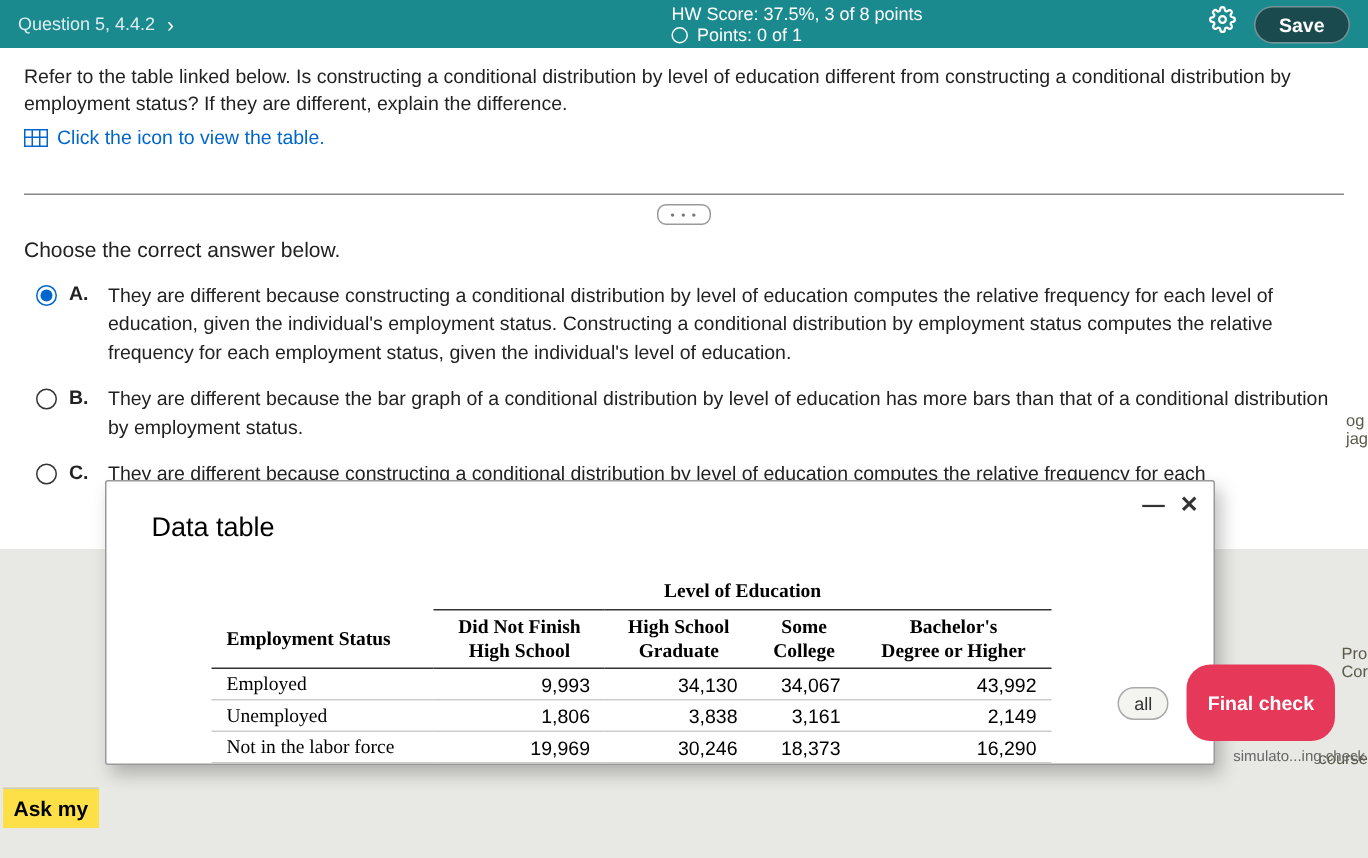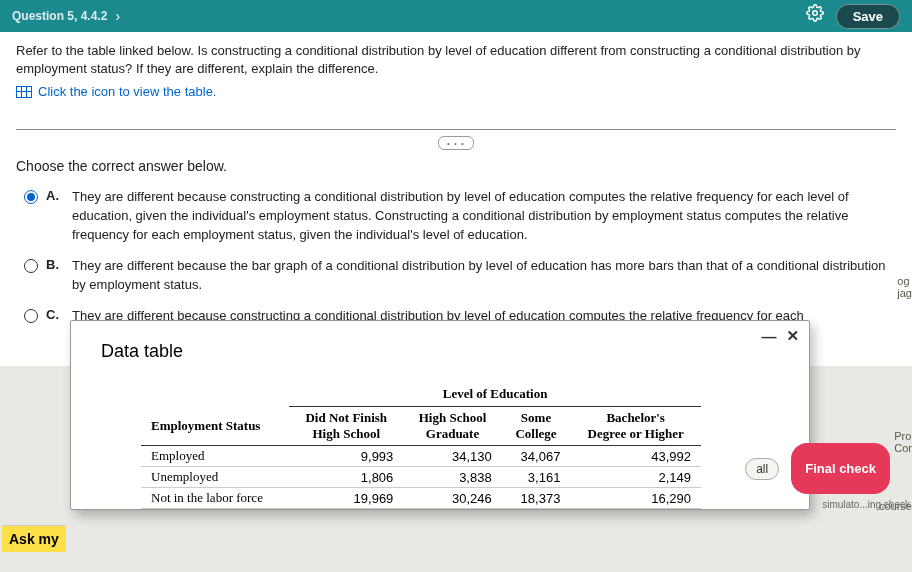--- a/index.html
+++ b/index.html
@@ -15,21 +15,21 @@
       background: #1a8a8f;
       color: white;
       height: 32px;
       display: flex;
       align-items: center;
       padding: 0 12px;
       font-size: 12px;
       position: relative;
     }
     .header-left {
-      font-weight: bold;
+      font-weight: normal;
       opacity: 0.85;
     }
     .header-arrow {
       margin-left: 8px;
       color: white;
       font-size: 14px;
     }
     .header-center {
       position: absolute;
       left: 50%;
@@ -235,20 +235,29 @@
     .right-edge { position:absolute; right:0; top:275px; font-size:11px; color:#5a5a4a; }
     .right-edge2 { position:absolute; right:0; top:430px; font-size:11px; color:#5a5a4a; }
     .right-edge3 { position:absolute; right:0; top:500px; font-size:11px; color:#5a5a4a; }
   </style>
 </head>
 <body>
 
 <div class="header">
   <span class="header-left">Question 5, 4.4.2</span>
   <span class="header-arrow">›</span>
+  <div class="header-center">
+    <div class="line">
+        <span>HW Score: 37.5%, 3 of 8 points</span>
+      </div>
+    <div class="line">
+      <span style="width:11px;height:11px;border:1.5px solid #fff;border-radius:50%;"></span>
+      <span>Points: 0 of 1</span>
+    </div>
+  </div>
   <div class="header-right">
     <span class="gear-icon">
       <svg width="18" height="18" viewBox="0 0 24 24" fill="none" stroke="white" stroke-width="2">
           <circle cx="12" cy="12" r="3"></circle>
           <path d="M19.4 15a1.65 1.65 0 0 0 .33 1.82l.06.06a2 2 0 1 1-2.83 2.83l-.06-.06a1.65 1.65 0 0 0-1.82-.33 1.65 1.65 0 0 0-1 1.51V21a2 2 0 1 1-4 0v-.09A1.65 1.65 0 0 0 9 19.4a1.65 1.65 0 0 0-1.82.33l-.06.06a2 2 0 1 1-2.83-2.83l.06-.06a1.65 1.65 0 0 0 .33-1.82 1.65 1.65 0 0 0-1.51-1H3a2 2 0 1 1 0-4h.09A1.65 1.65 0 0 0 4.6 9a1.65 1.65 0 0 0-.33-1.82l-.06-.06a2 2 0 1 1 2.83-2.83l.06.06a1.65 1.65 0 0 0 1.82.33H9a1.65 1.65 0 0 0 1-1.51V3a2 2 0 1 1 4 0v.09a1.65 1.65 0 0 0 1 1.51 1.65 1.65 0 0 0 1.82-.33l.06-.06a2 2 0 1 1 2.83 2.83l-.06.06a1.65 1.65 0 0 0-.33 1.82V9a1.65 1.65 0 0 0 1.51 1H21a2 2 0 1 1 0 4h-.09a1.65 1.65 0 0 0-1.51 1z"></path>
         </svg>
     </span>
     <button class="save-btn">Save</button>
   </div>
 </div>

